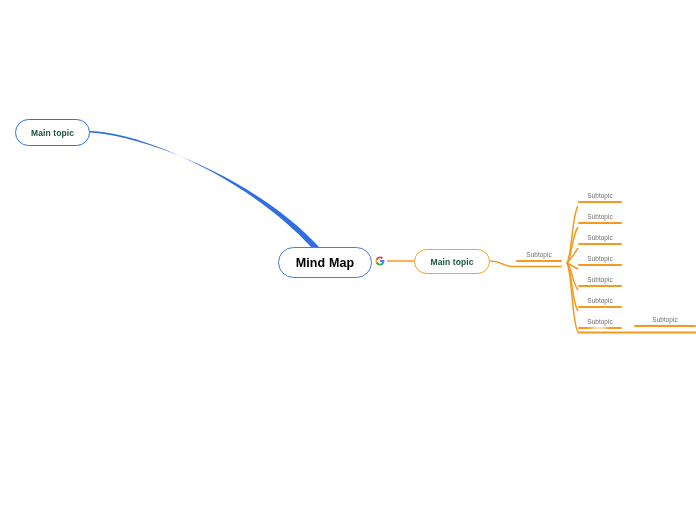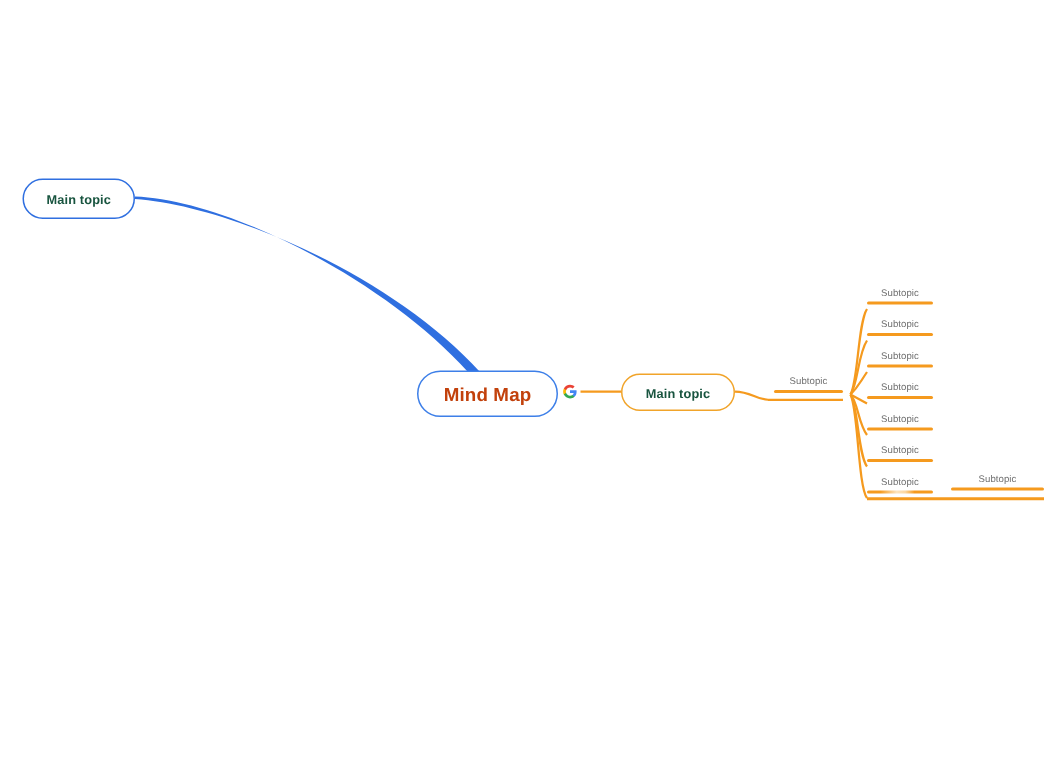--- a/index.html
+++ b/index.html
@@ -61,21 +61,21 @@
   .node-center {
     left: 278px;
     top: 247px;
     width: 94px;
     height: 31px;
     border: 1.9px solid #3d7fe8;
     border-radius: 16px;
   }
   .node-center .pill-label {
     font-size: 12.5px;
-    color: #c2410c;
+    color: #000000;
   }
 
   .node-main-right {
     left: 414px;
     top: 249px;
     width: 76px;
     height: 25px;
     border: 1.6px solid #f1a42a;
     border-radius: 13px;
   }

